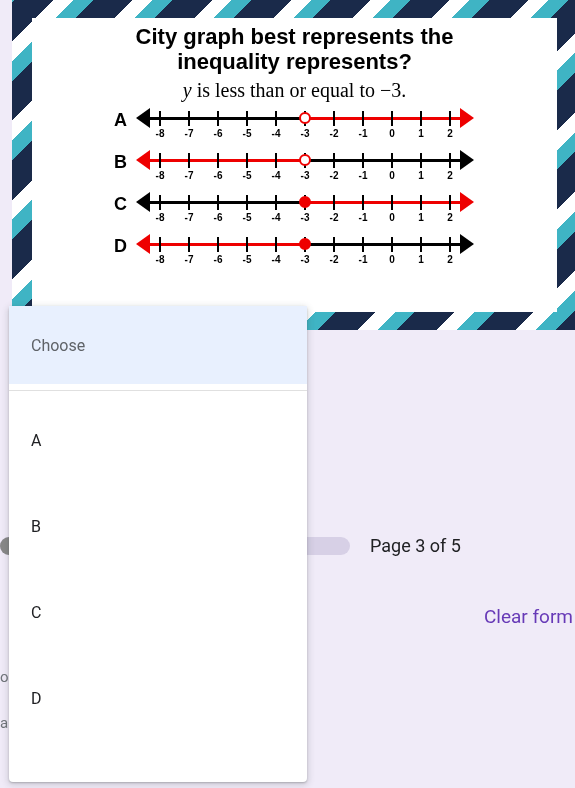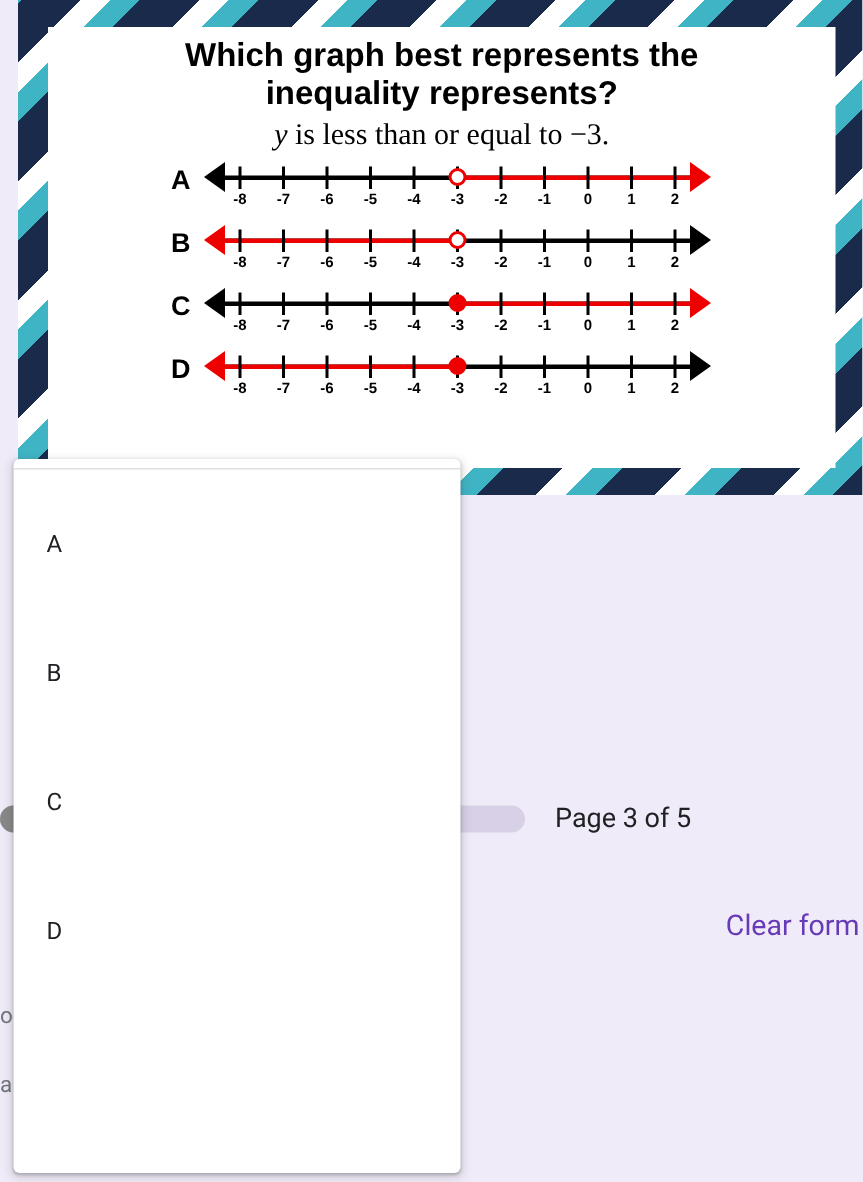--- a/index.html
+++ b/index.html
@@ -161,21 +161,21 @@
       text-decoration: underline;
     }
   </style>
 </head>
 <body>
 
 <div class="worksheet-frame">
   <div class="border-stripes"></div>
   <div class="inner-content">
     <div class="q-title">
-      <span>Which graph best represents the</span><br>
+      <span>City graph best represents the</span><br>
       <span>inequality represents?</span>
     </div>
     <div class="q-stmt">
       <span style="font-style:italic">y</span> is less than or equal to −3.
     </div>
     <div class="graphs" id="graphs">
         <div class="graph-row">
           <div class="graph-label">A</div>
           <div class="numline">
             <div class="axis-line"></div>
@@ -310,18 +310,19 @@
 <div class="progress-pill">
   <div class="progress-fill"></div>
 </div>
 <div class="page-of">Page 3 of 5</div>
 <div class="clear-form">Clear form</div>
 <div class="footer1">ogle Forms.</div>
 <div class="footer2">altimore City Public Schools.</div>
 <div class="footer3">use</div>
 
 <div class="dropdown">
+  <div class="dd-item selected">Choose</div>
   <div class="dd-divider"></div>
   <div class="dd-item">A</div>
   <div class="dd-item">B</div>
   <div class="dd-item">C</div>
   <div class="dd-item">D</div>
 </div>
 
 </body></html>

